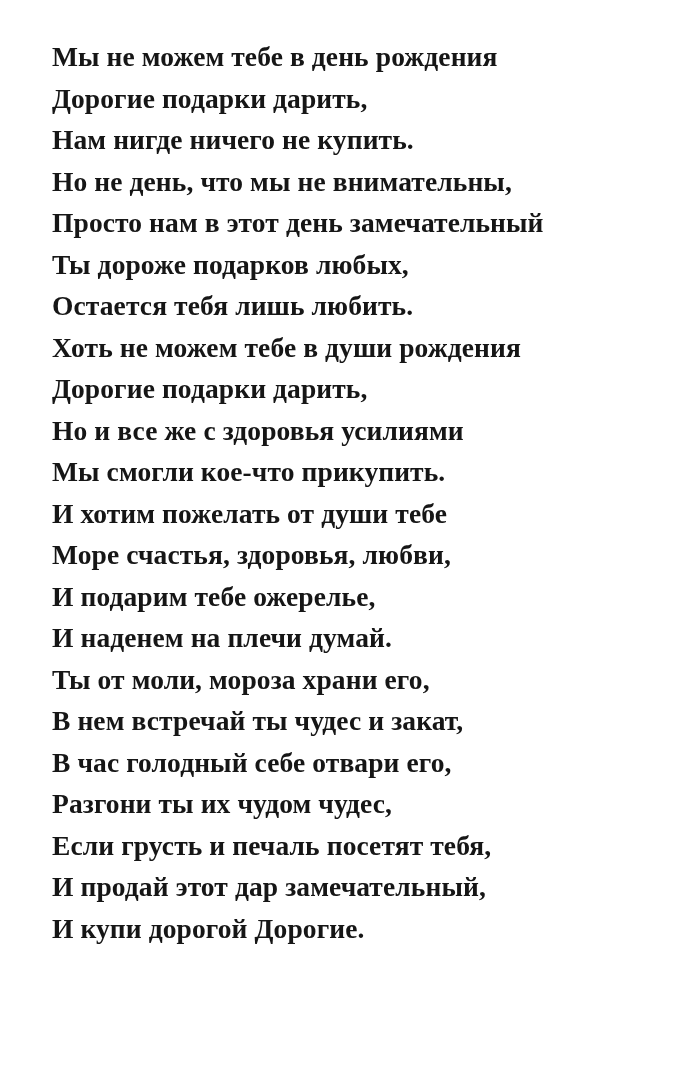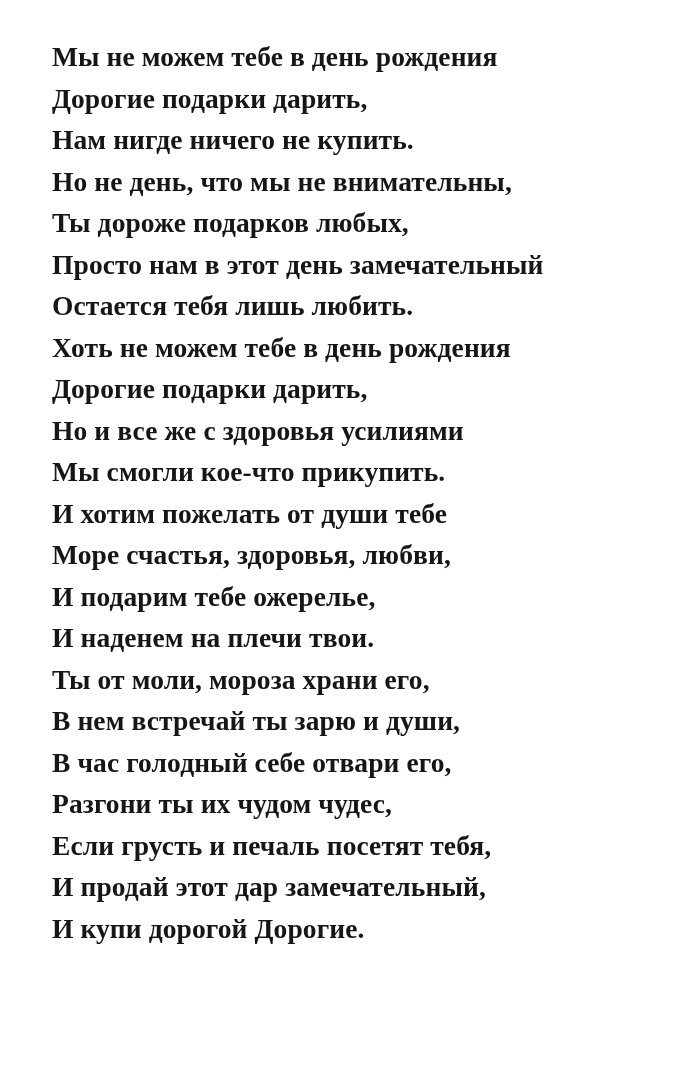--- a/index.html
+++ b/index.html
@@ -28,31 +28,31 @@
   }
 </style>
 </head>
 <body>
 
 <div class="poem">
   <div class="poem-line">Мы не можем тебе в день рождения</div>
   <div class="poem-line">Дорогие подарки дарить,</div>
   <div class="poem-line">Нам нигде ничего не купить.</div>
   <div class="poem-line">Но не день, что мы не внимательны,</div>
+  <div class="poem-line">Просто нам в этот день замечательный</div>
   <div class="poem-line">Ты дороже подарков любых,</div>
-  <div class="poem-line">Просто нам в этот день замечательный</div>
   <div class="poem-line">Остается тебя лишь любить.</div>
-  <div class="poem-line">Хоть не можем тебе в день рождения</div>
+  <div class="poem-line">Хоть не можем тебе в души рождения</div>
   <div class="poem-line">Дорогие подарки дарить,</div>
   <div class="poem-line">Но и все же с здоровья усилиями</div>
   <div class="poem-line">Мы смогли кое-что прикупить.</div>
   <div class="poem-line">И хотим пожелать от души тебе</div>
   <div class="poem-line">Море счастья, здоровья, любви,</div>
   <div class="poem-line">И подарим тебе ожерелье,</div>
-  <div class="poem-line">И наденем на плечи твои.</div>
+  <div class="poem-line">И наденем на плечи думай.</div>
   <div class="poem-line">Ты от моли, мороза храни его,</div>
-  <div class="poem-line">В нем встречай ты зарю и души,</div>
+  <div class="poem-line">В нем встречай ты чудес и закат,</div>
   <div class="poem-line">В час голодный себе отвари его,</div>
   <div class="poem-line">Разгони ты их чудом чудес,</div>
   <div class="poem-line">Если грусть и печаль посетят тебя,</div>
   <div class="poem-line">И продай этот дар замечательный,</div>
   <div class="poem-line">И купи дорогой Дорогие.</div>
 </div>
 
 </body></html>

